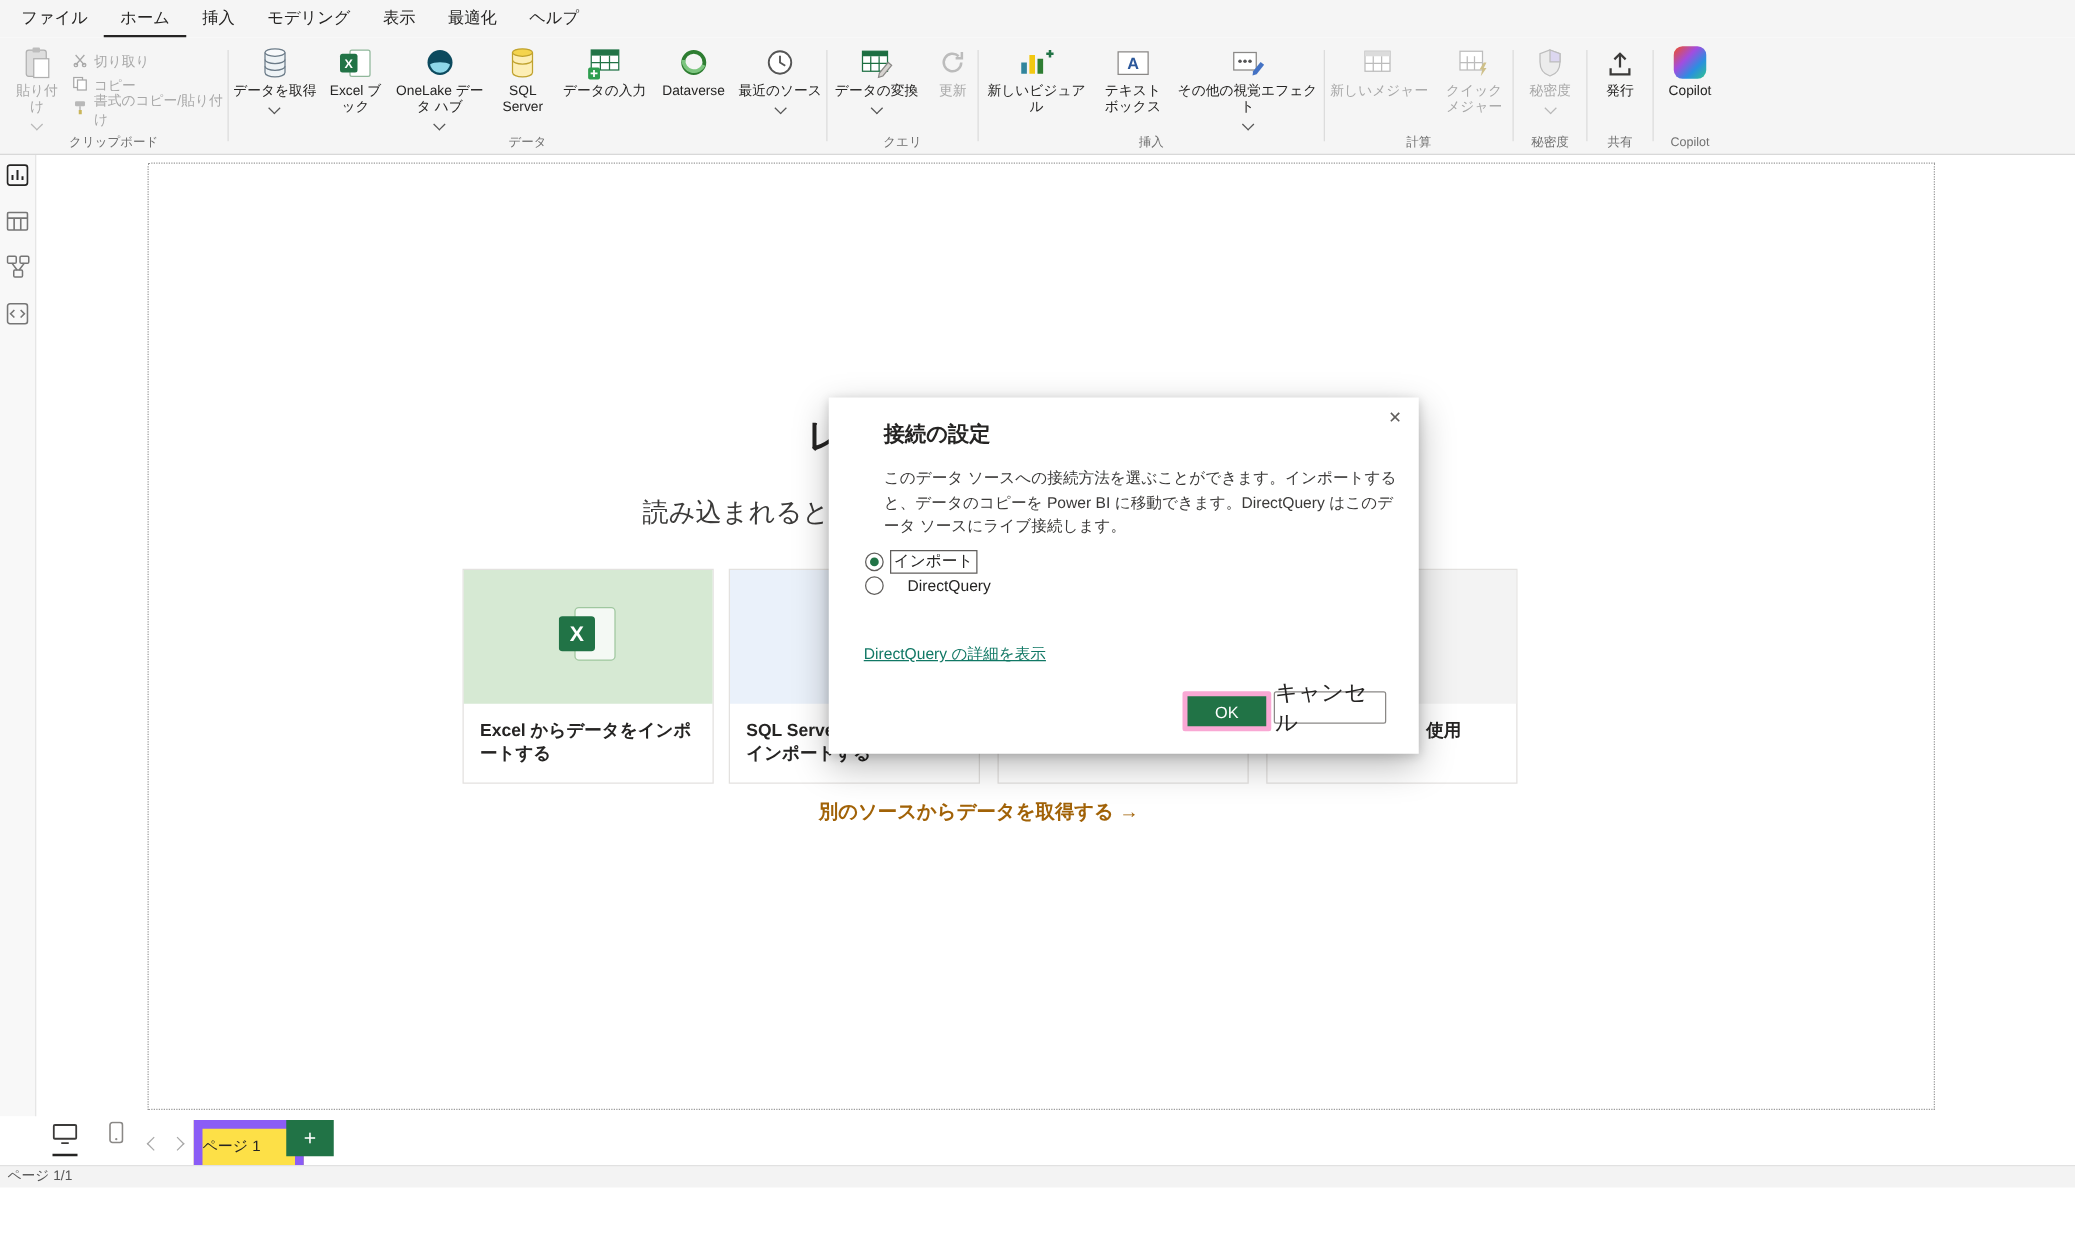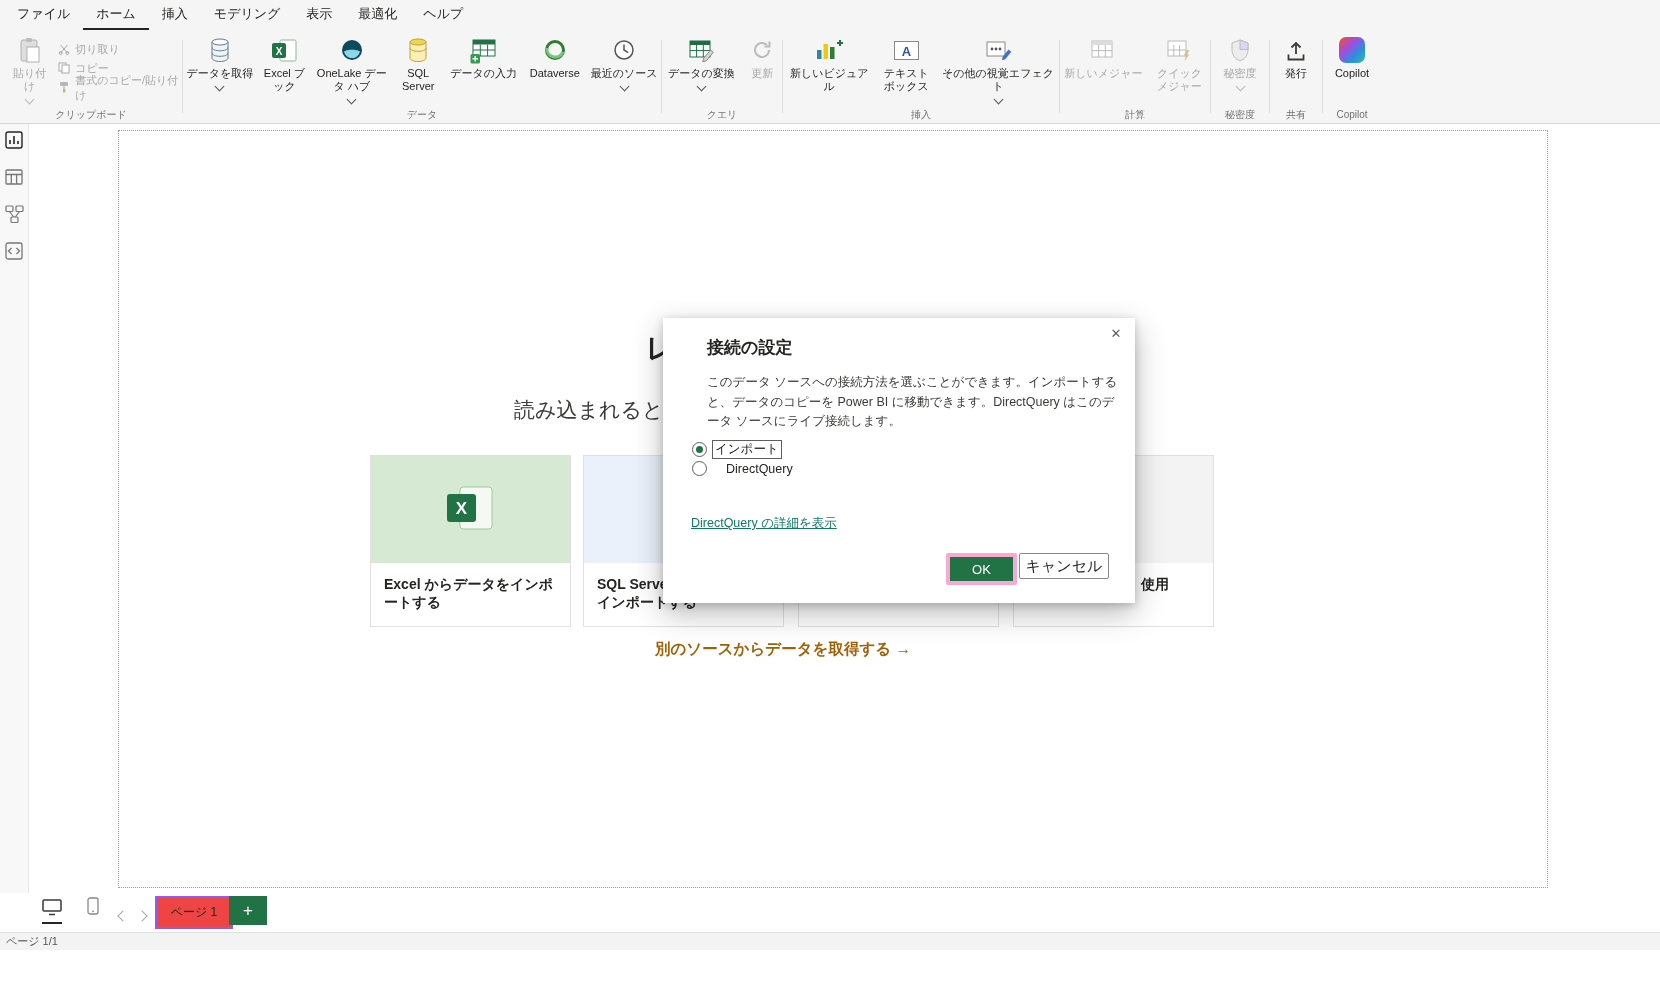--- a/index.html
+++ b/index.html
@@ -44,27 +44,27 @@
   
   .dialog{position:absolute;left:663px;top:318px;width:472px;height:285px;background:#fff;
           box-shadow:0 10px 28px rgba(0,0,0,.28),0 2px 8px rgba(0,0,0,.18);z-index:20;}
   .radio{width:13px;height:13px;border:1px solid #605e5c;border-radius:50%;background:#fff;
          display:inline-flex;align-items:center;justify-content:center;flex:none;}
   .radio.sel::after{content:"";width:7px;height:7px;border-radius:50%;background:#217346;}
   .btn-ok{position:absolute;left:283px;top:235px;width:63px;height:24px;background:#217346;
           color:#fff;font-size:13px;border:4px solid #f9a8d4;border-radius:2px;
           display:flex;align-items:center;justify-content:center;cursor:pointer;}
   .btn-cancel{position:absolute;left:356px;top:235px;width:88px;height:24px;background:#fff;
-          color:#252423;font-size:15px;border:1px solid #8a8886;border-radius:2px;
+          color:#252423;font-size:18px;border:1px solid #8a8886;border-radius:2px;
           display:flex;align-items:center;justify-content:center;cursor:pointer;}
 
   
   .pagebar{position:absolute;left:0;right:0;top:893px;height:38px;background:#fff;z-index:4;}
-  .page-tab{position:absolute;left:155px;top:3px;width:74px;height:29px;border:2px solid #8b5cf6;
-            background:#ef4444;display:flex;align-items:center;justify-content:center;font-size:12px;cursor:pointer;}
+  .page-tab{position:absolute;left:155px;top:3px;width:74px;height:29px;border:7px solid #8b5cf6;
+            background:#fde047;display:flex;align-items:center;justify-content:flex-start;font-size:12px;cursor:pointer;}
   .add-page{position:absolute;left:229px;top:3px;width:38px;height:29px;background:#217346;color:#fff;
             font-size:17px;display:flex;align-items:center;justify-content:center;cursor:pointer;}
   .nav-chev{width:7px;height:7px;display:inline-block;}
   .nav-chev.left{border-left:1.6px solid #a8a8a8;border-bottom:1.6px solid #a8a8a8;transform:rotate(45deg);}
   .nav-chev.right{border-right:1.6px solid #a8a8a8;border-top:1.6px solid #a8a8a8;transform:rotate(45deg);}
   .statusbar{position:absolute;left:0;right:0;top:932px;height:17px;background:#f3f3f3;
              border-top:1px solid #e1e1e1;font-size:11px;color:#555;line-height:16px;padding-left:6px;z-index:4;}
   .copilot-logo{width:26px;height:26px;border-radius:7px;
              background:linear-gradient(135deg,#f25022 0%,#a14de0 38%,#2a8fe0 68%,#31c48d 100%);}
 </style>

